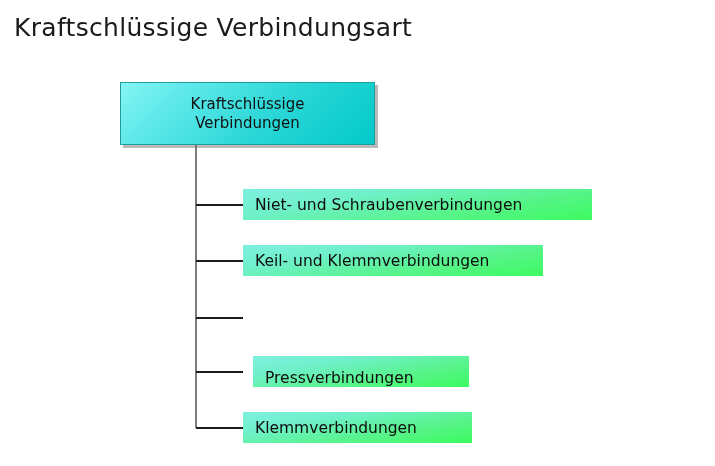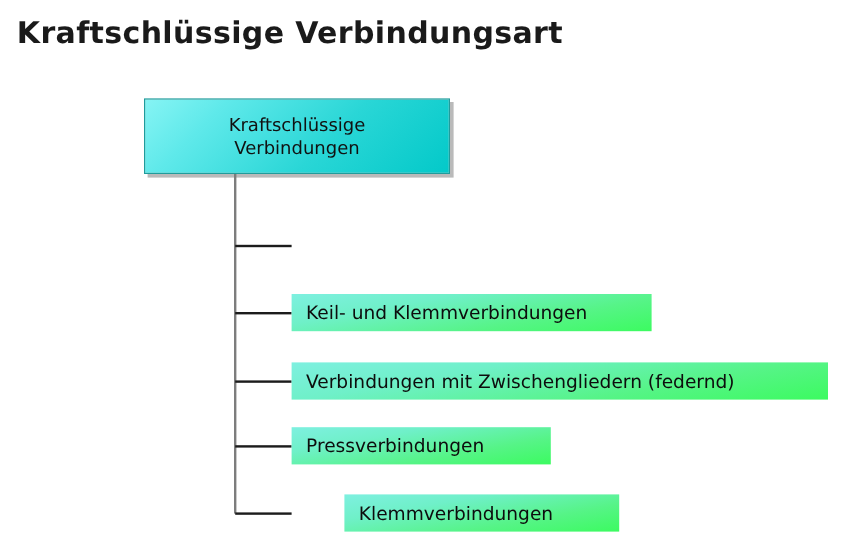--- a/index.html
+++ b/index.html
@@ -28,21 +28,21 @@
   #page-title {
     position: absolute;
     left: 14px;
     top: 13px;
     font-family: "DejaVu Sans", "Liberation Sans", sans-serif;
     font-size: 25px;
     line-height: 30px;
     letter-spacing: 0.3px;
     color: #1a1a1a;
     white-space: nowrap;
-    font-weight: 700;
+    font-weight: 400;
   }
 
   
   #root-node {
     position: absolute;
     left: 120px;
     top: 82px;
     width: 255px;
     height: 63px;
     box-sizing: border-box;
@@ -113,30 +113,30 @@
   </div>
 
   <div class="trunk-line" style="left:195px; top:145px; width:2px; height:283px;"></div>
 
   <div class="branch-line" style="left:196px; top:204px; width:47px;"></div>
   <div class="branch-line" style="left:196px; top:260px; width:47px;"></div>
   <div class="branch-line" style="left:196px; top:317px; width:47px;"></div>
   <div class="branch-line" style="left:196px; top:371px; width:47px;"></div>
   <div class="branch-line" style="left:196px; top:427px; width:47px;"></div>
 
+  <div class="leaf-node" style="left:243px; top:189px; width:349px;">
+    <span class="node-label">Niet- und Schraubenverbindungen</span>
+  </div>
 
   <div class="leaf-node" style="left:243px; top:245px; width:300px;">
     <span class="node-label">Keil- und Klemmverbindungen</span>
   </div>
 
-  <div class="leaf-node" style="left:243px; top:302px; width:447px;">
-    <span class="node-label">Verbindungen mit Zwischengliedern (federnd)</span>
-  </div>
 
-  <div class="leaf-node" style="left:243px; top:356px; width:216px;">
+  <div class="leaf-node" style="left:253px; top:356px; width:216px;align-items:flex-end;">
     <span class="node-label">Pressverbindungen</span>
   </div>
 
-  <div class="leaf-node" style="left:243px; top:412px; width:229px;margin-left:44px;">
+  <div class="leaf-node" style="left:243px; top:412px; width:229px;">
     <span class="node-label">Klemmverbindungen</span>
   </div>
 
 </div>
 
 </body></html>

